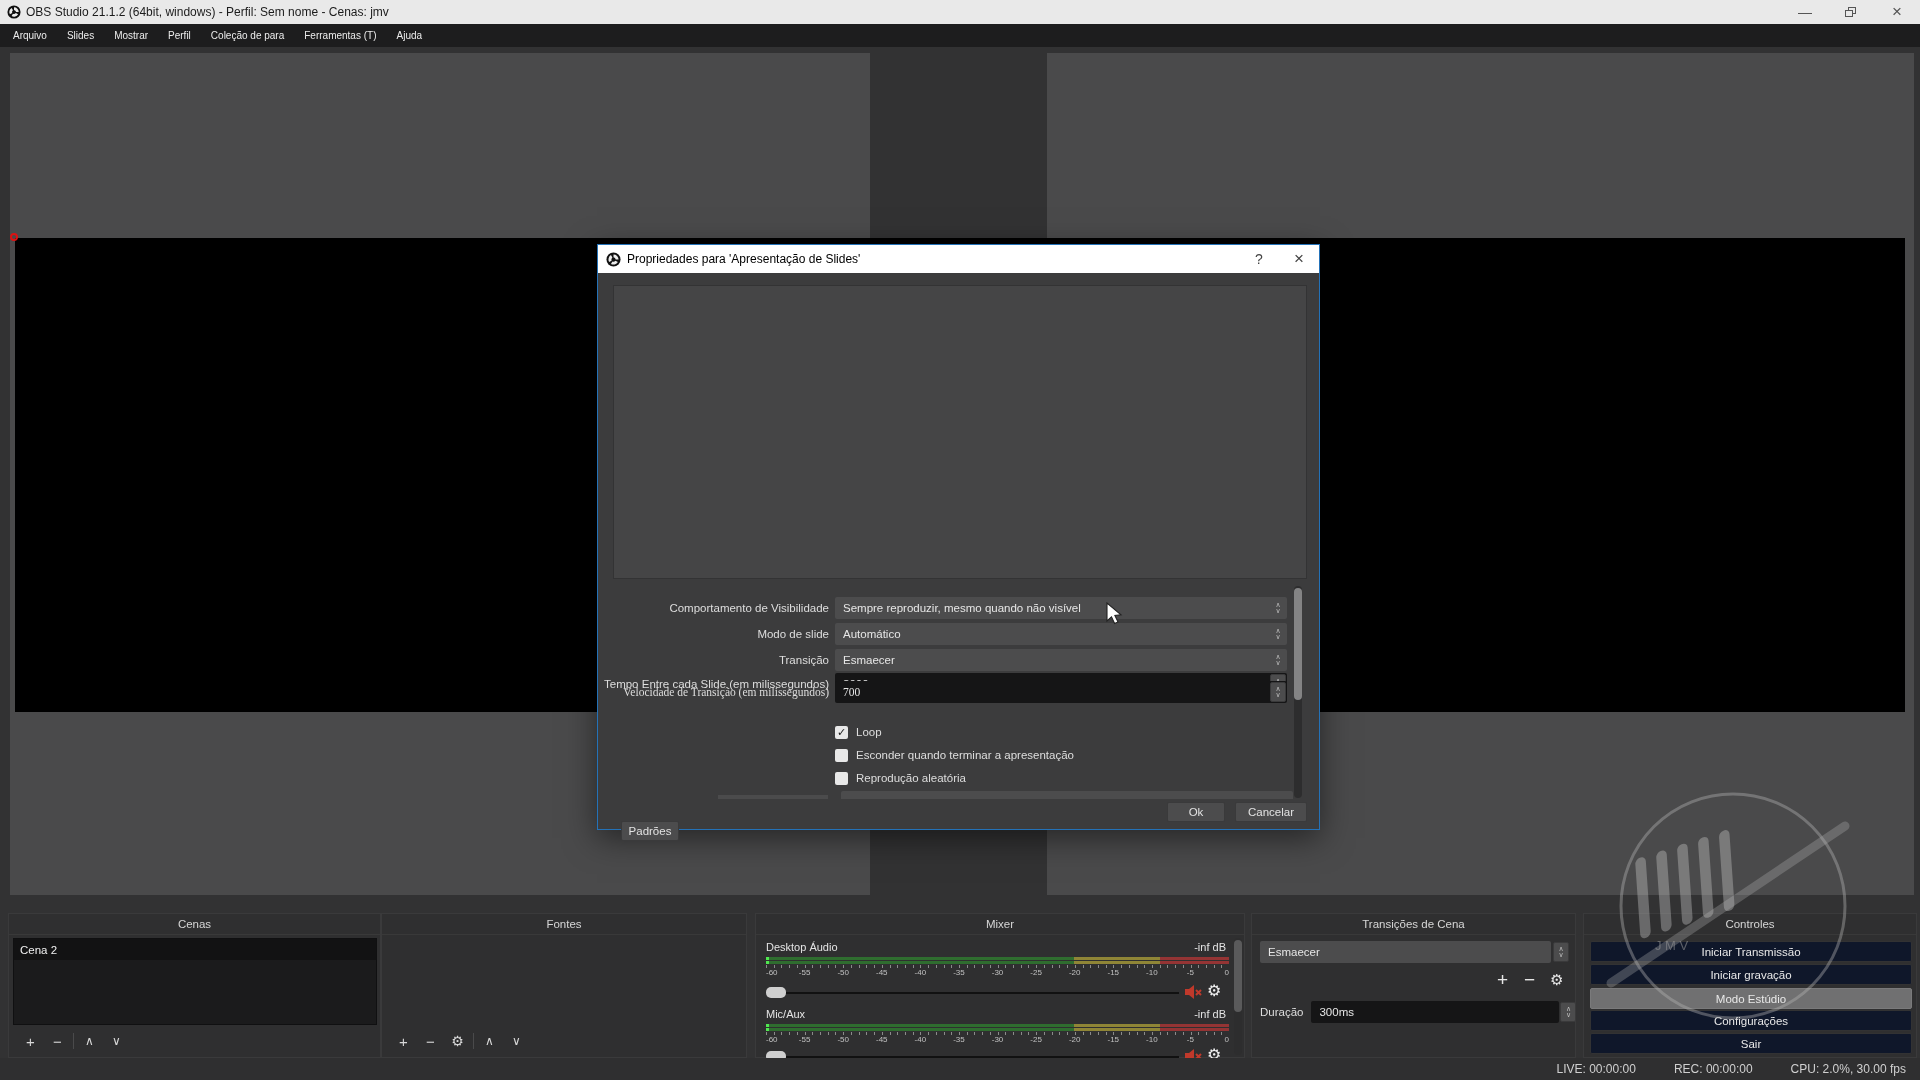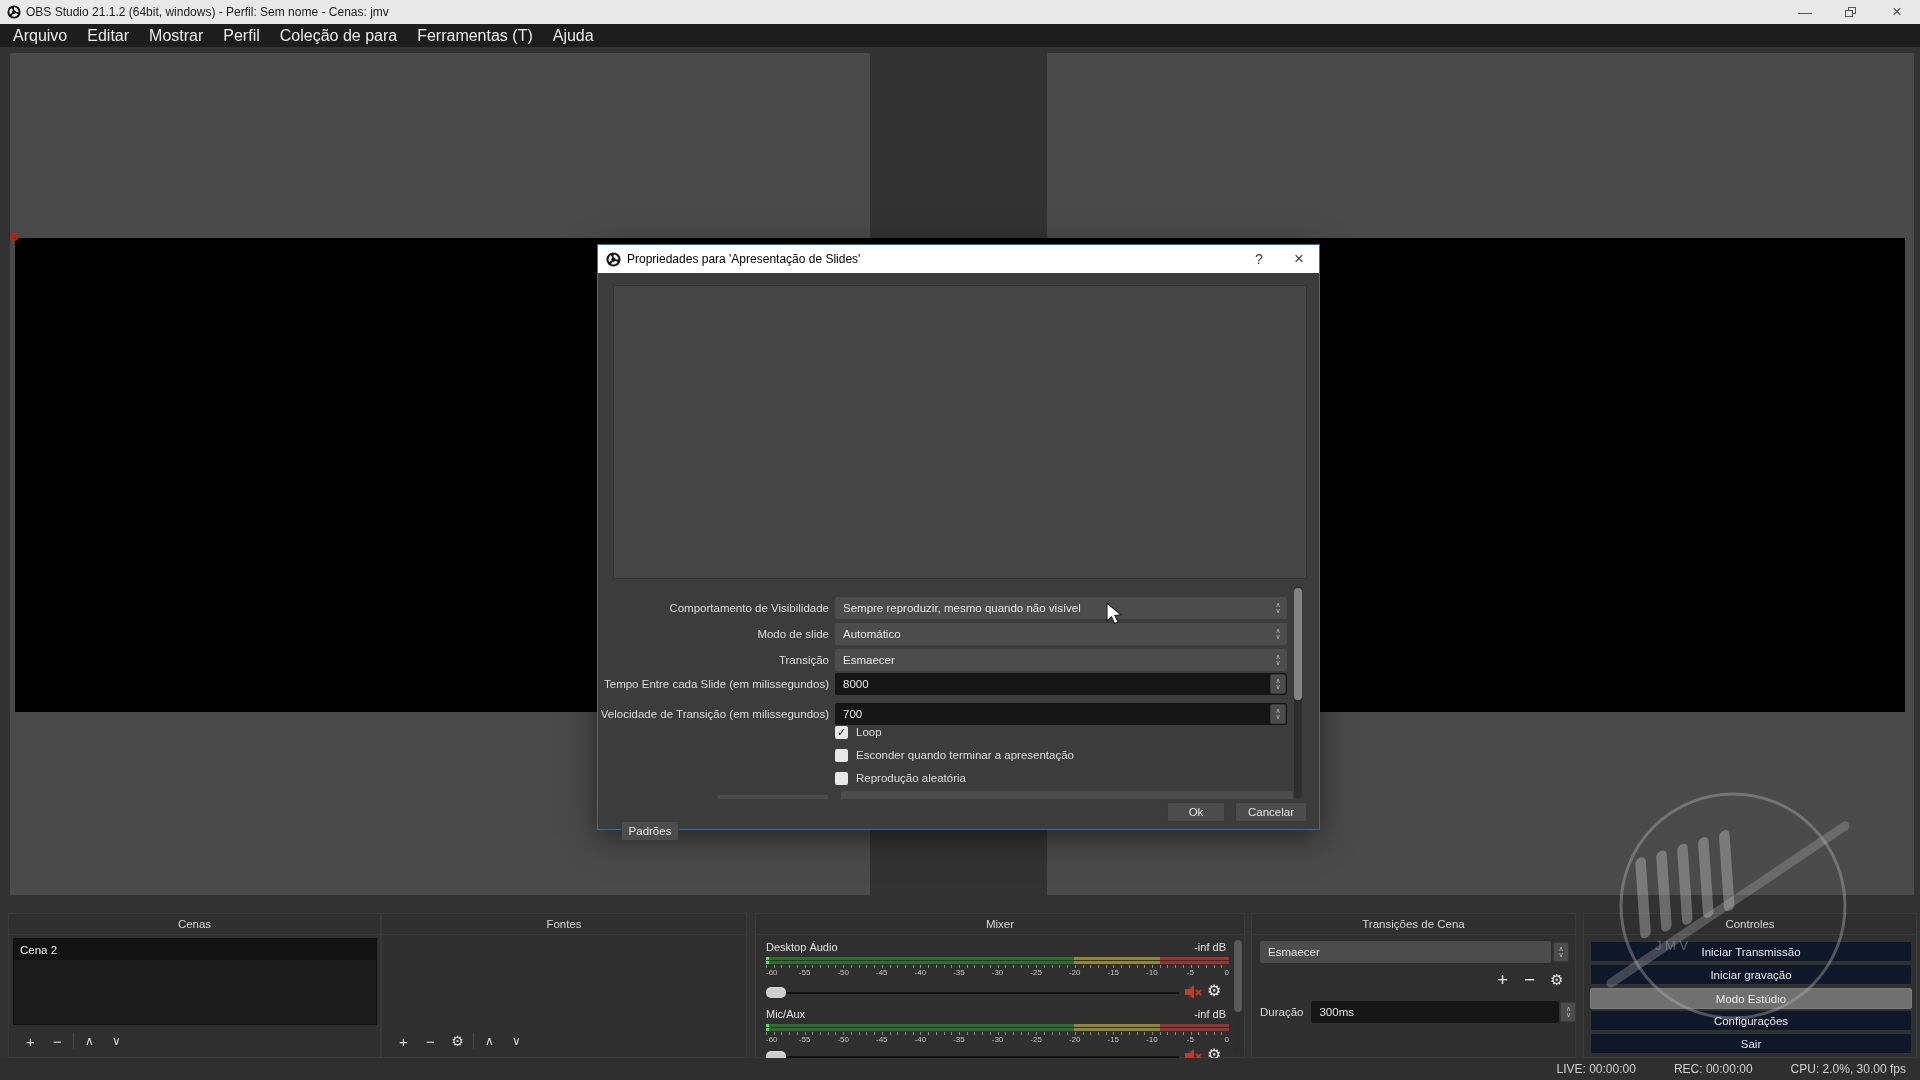--- a/index.html
+++ b/index.html
@@ -3,21 +3,21 @@
 <meta charset="utf-8">
 <style>
   html,body{margin:0;padding:0;}
   body{width:1920px;height:1080px;background:#323233;font-family:"Liberation Sans",sans-serif;overflow:hidden;position:relative;-webkit-font-smoothing:antialiased;}
   .abs{position:absolute;}
   
   .titlebar{left:0;top:0;width:1920px;height:24px;background:#e9e9e9;color:#1b1b1b;font-size:12px;display:flex;align-items:center;}
   .titlebar .ttext{margin-left:8px;}
   .winbtn{width:46px;height:24px;display:flex;align-items:center;justify-content:center;color:#555;font-size:14px;}
   
-  .menubar{left:0;top:24px;width:1920px;height:23px;background:#1d1d1e;color:#ececec;font-size:16px;display:flex;align-items:center;gap:2px;padding-left:4px;box-sizing:border-box;}
+  .menubar{left:0;top:24px;width:1920px;height:23px;background:#1d1d1e;color:#ececec;font-size:10px;display:flex;align-items:center;gap:2px;padding-left:4px;box-sizing:border-box;}
   .menuitem{padding:3px 9px;}
   
   .backdrop{background:#4a4a4b;}
   .canvas{background:#000;}
   
   .dialog{left:597px;top:244px;width:723px;height:586px;background:#3c3c3d;border:1px solid #2472b8;box-sizing:border-box;box-shadow:0 8px 30px rgba(0,0,0,.5);}
   .dlg-title{left:0;top:0;right:0;height:28px;background:#ffffff;color:#000;display:flex;align-items:center;font-size:12px;}
   .dlg-title .dtext{margin-left:6px;}
   .dlg-btn{width:40px;height:28px;display:flex;align-items:center;justify-content:center;color:#444;font-size:14px;}
   .dlg-preview{left:15px;top:40px;width:694px;height:294px;background:#454546;border:1px solid #333334;box-sizing:border-box;}
@@ -78,21 +78,21 @@
       </span>
     </div>
     <div class="winbtn">
         <span style="font-size:17px;">×</span>
       </div>
   </div>
 </div>
 
 <div class="abs menubar">
   <span class="menuitem">Arquivo</span>
-  <span class="menuitem">Editar</span>
+  <span class="menuitem">Slides</span>
   <span class="menuitem">Mostrar</span>
   <span class="menuitem">Perfil</span>
   <span class="menuitem">Coleção de para</span>
   <span class="menuitem">Ferramentas (T)</span>
   <span class="menuitem">Ajuda</span>
 </div>
 
 <div class="abs backdrop" style="left:10px;top:53px;width:860px;height:842px;"></div>
 <div class="abs backdrop" style="left:1047px;top:53px;width:867px;height:842px;"></div>
 <div class="abs canvas" style="left:15px;top:238px;width:1890px;height:474px;"></div>
@@ -154,21 +154,21 @@
   <div class="abs frow" style="top:428px;">
     <span class="flabel">Tempo Entre cada Slide (em milissegundos)</span>
     <div class="ffield darkinput">
       <span class="val">8000</span>
       <div class="spinner">
           <span>∧</span>
           <span>∨</span>
         </div>
     </div>
   </div>
-  <div class="abs frow" style="top:458px;">
+  <div class="abs frow" style="top:436px;font-family:Liberation Serif, serif;">
     <span class="flabel">Velocidade de Transição (em milissegundos)</span>
     <div class="ffield darkinput">
       <span class="val">700</span>
       <div class="spinner">
           <span>∧</span>
           <span>∨</span>
         </div>
     </div>
   </div>
 

